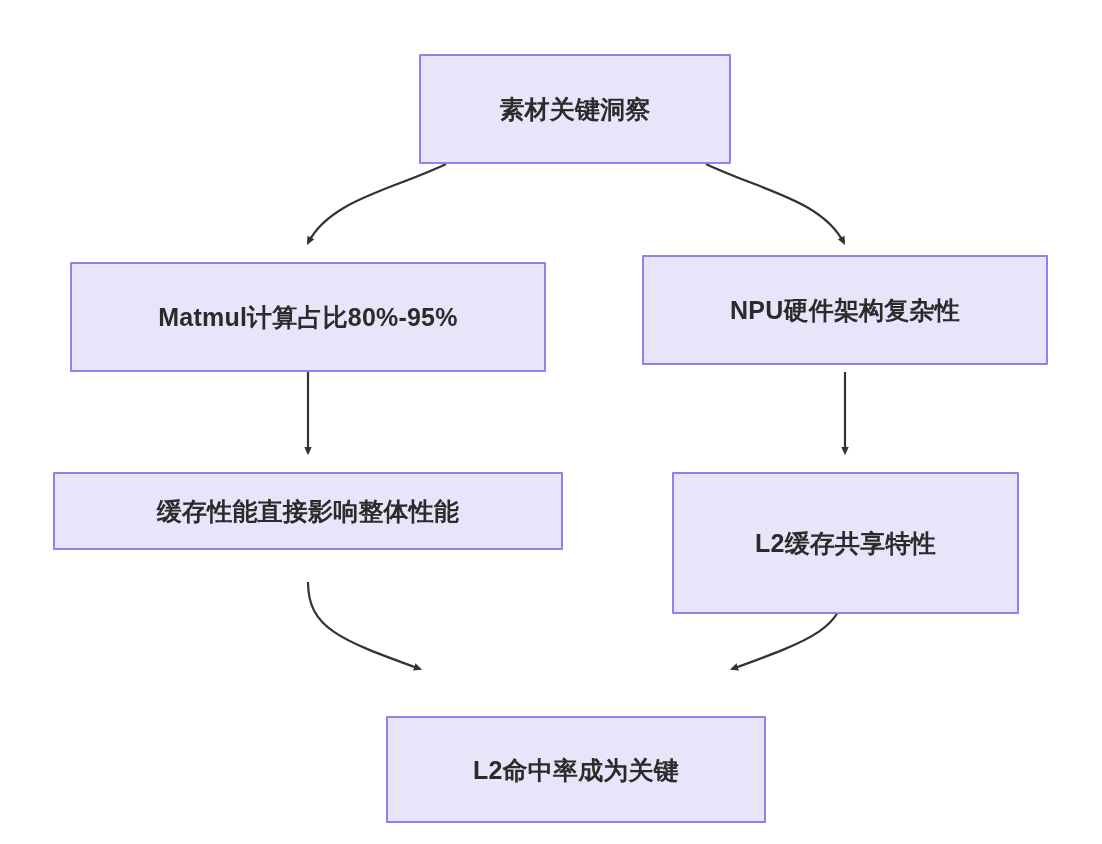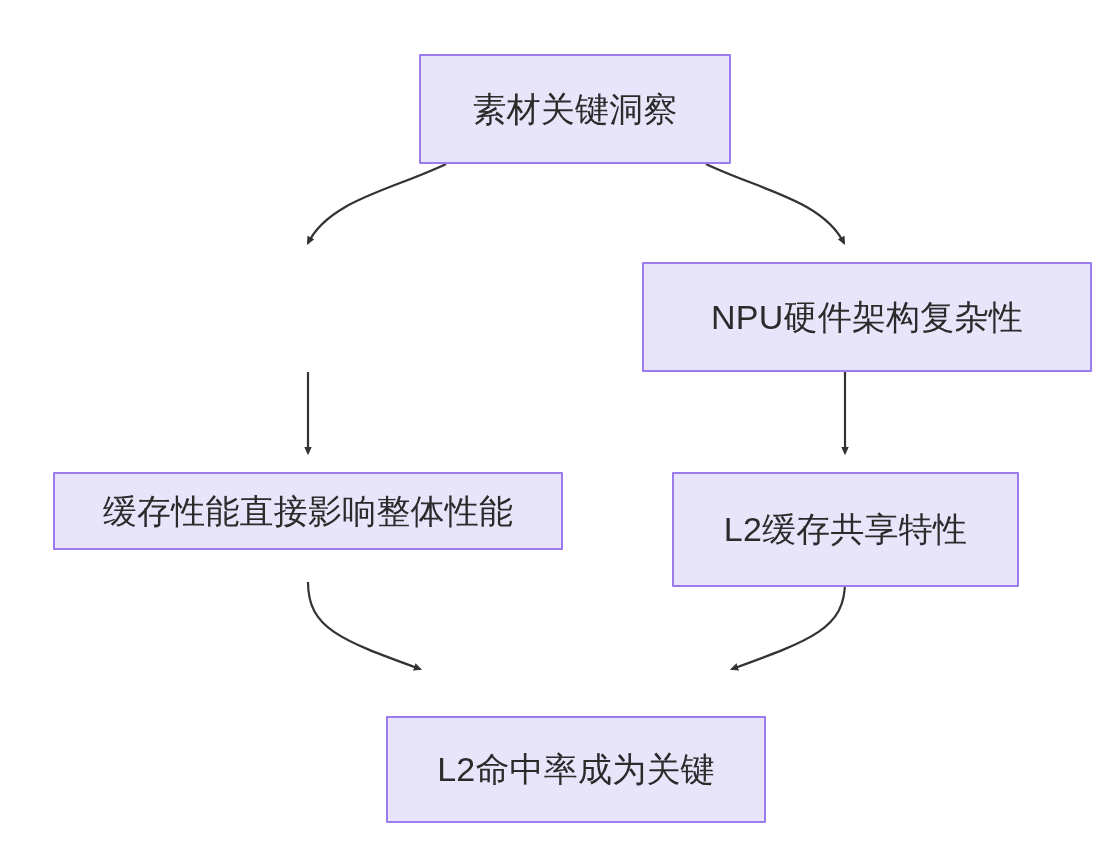--- a/index.html
+++ b/index.html
@@ -34,33 +34,33 @@
     background: #e8e5fa;
     border: 2px solid #9a7cec;
     border-radius: 1px;
     display: flex;
     align-items: center;
     justify-content: center;
     z-index: 2;
   }
   .node-label {
     color: #2b2b2b;
-    font-size: 34px;
+    font-size: 25px;
     line-height: 1.2;
     letter-spacing: 0.2px;
     white-space: nowrap;
     text-align: center;
-    font-weight: 400;
+    font-weight: 700;
   }
   
   #node-root        { left: 419px; top: 54px;  width: 312px; height: 110px; }
   #node-matmul      { left: 70px;  top: 262px; width: 476px; height: 110px; }
-  #node-npu         { left: 642px; top: 262px; width: 450px; height: 110px; }
+  #node-npu         { left: 642px; top: 255px; width: 406px; height: 110px; }
   #node-cache-perf  { left: 53px;  top: 472px; width: 510px; height: 78px; }
-  #node-l2-share    { left: 672px; top: 472px; width: 347px; height: 115px; }
+  #node-l2-share    { left: 672px; top: 472px; width: 347px; height: 142px; }
   #node-l2-hit      { left: 386px; top: 680px; width: 380px; height: 107px; margin-top: 36px; }
 </style>
 </head>
 <body>
 
 <div id="diagram-root">
 
   <svg id="edge-layer" viewBox="0 0 1102 844" width="1102" height="844" xmlns="http://www.w3.org/2000/svg">
     <defs>
       <marker id="arrowhead" markerWidth="10" markerHeight="10" refX="6.2" refY="4" orient="auto" markerUnits="userSpaceOnUse">
@@ -78,20 +78,23 @@
 
     <path d="M 308,582 C 308,628 340,640 420,669" fill="none" stroke="#333333" stroke-width="2.2" marker-end="url(#arrowhead)"></path>
 
     <path d="M 845,582 C 845,628 812,640 732,669" fill="none" stroke="#333333" stroke-width="2.2" marker-end="url(#arrowhead)"></path>
   </svg>
 
   <div class="node" id="node-root">
     <span class="node-label">素材关键洞察</span>
   </div>
 
+  <div class="node" id="node-matmul">
+    <span class="node-label">Matmul计算占比80%-95%</span>
+  </div>
 
   <div class="node" id="node-npu">
     <span class="node-label">NPU硬件架构复杂性</span>
   </div>
 
   <div class="node" id="node-cache-perf">
     <span class="node-label">缓存性能直接影响整体性能</span>
   </div>
 
   <div class="node" id="node-l2-share">

